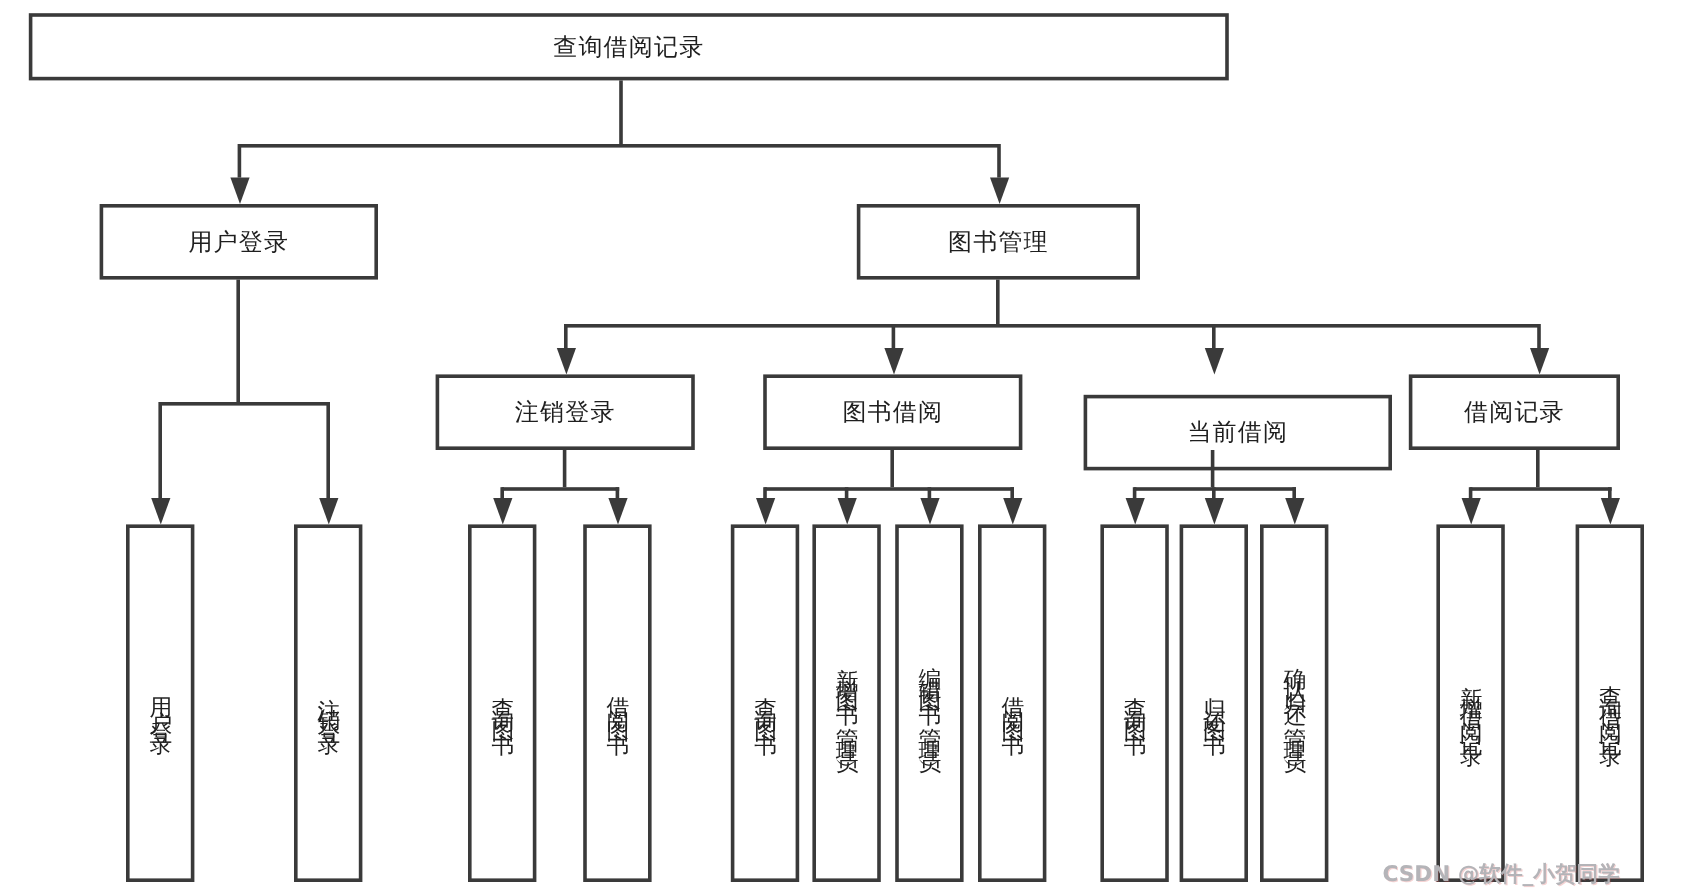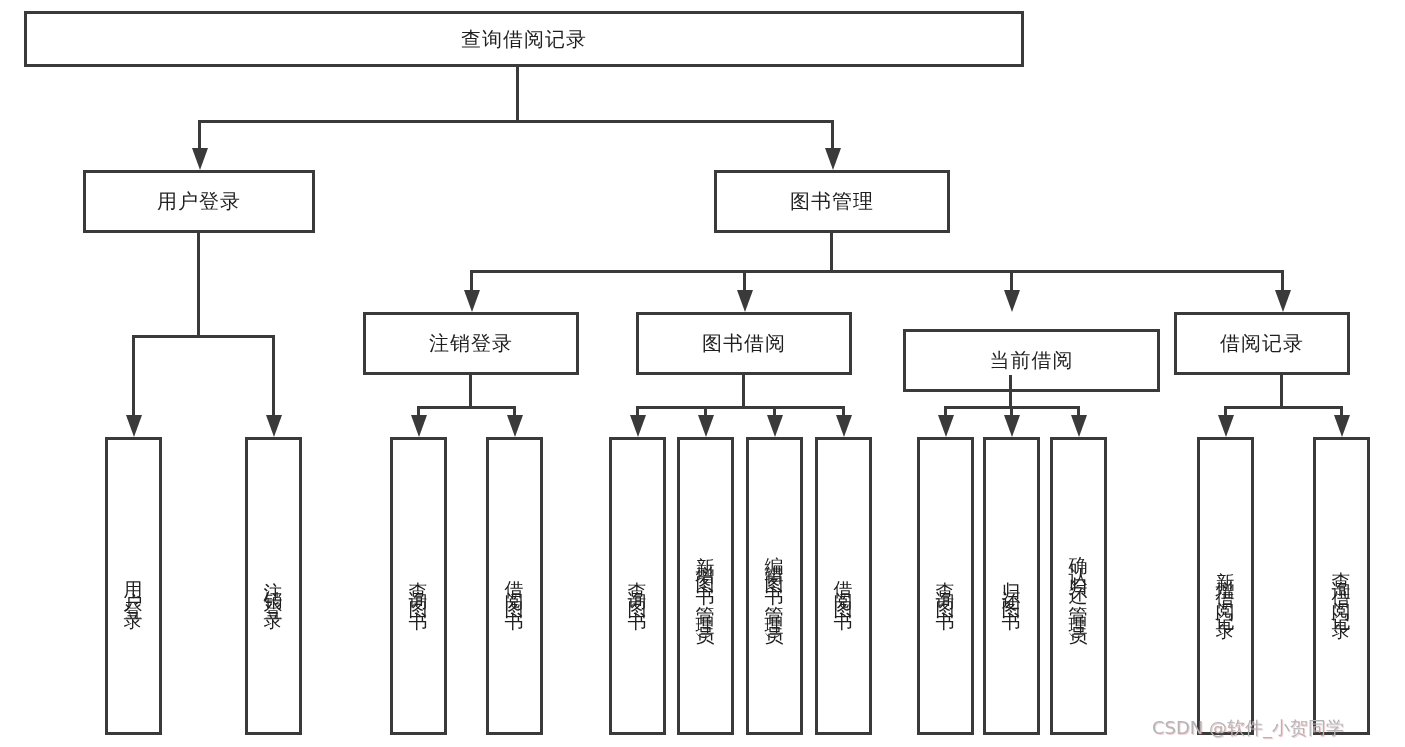--- a/index.html
+++ b/index.html
@@ -69,20 +69,21 @@
     border-top: 22px solid var(--line);
   }
   .watermark {
     position: absolute;
     left: 1152px;
     top: 716px;
     font-size: 18px;
     color: var(--watermark);
     white-space: nowrap;
     text-shadow: 1px 1px 0 rgba(214,80,80,0.25);
+    font-weight: bold;
   }
 </style>
 </head>
 <body>
 
 <div id="canvas">
 
   <div class="box h" style="left:24px; top:11px; width:1000px; height:56px;">查询借阅记录</div>
 
   <div class="vline" style="left:516px; top:67px; height:54px;"></div>

